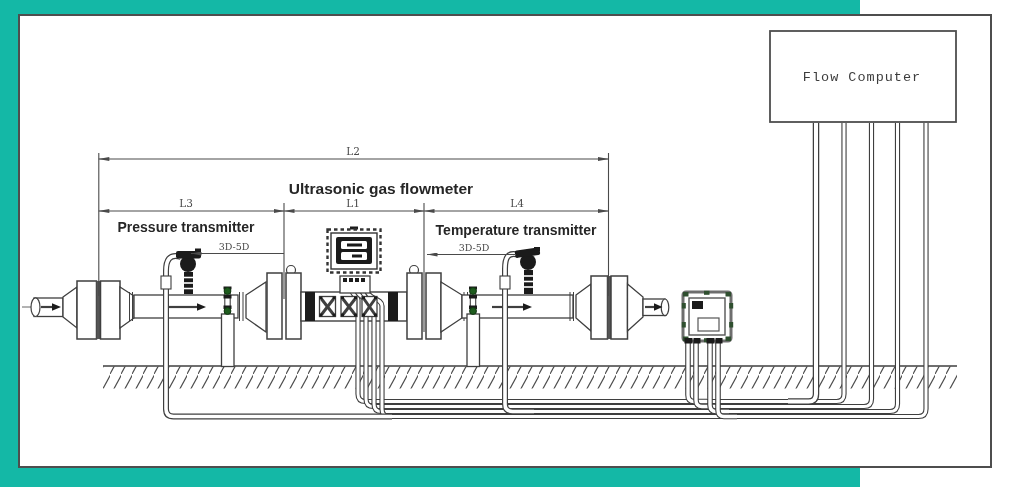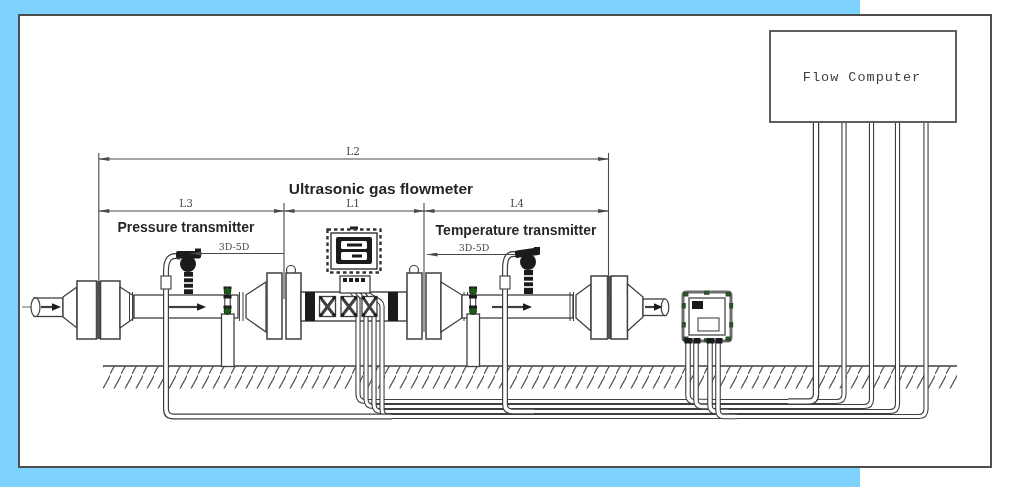--- a/index.html
+++ b/index.html
@@ -1,16 +1,16 @@
 <!DOCTYPE html>
 <html><head>
 <meta charset="utf-8">
 <style>
   html,body{margin:0;padding:0;background:#fff;}
-  .stage{position:relative;width:860px;height:487px;background:#7dd3fc;font-family:"Liberation Sans",sans-serif;}
+  .stage{position:relative;width:860px;height:487px;background:#14b8a6;font-family:"Liberation Sans",sans-serif;}
   svg{display:block}
   .ln{stroke:#3f3f3f;fill:none}
   .fw{fill:#ffffff;stroke:#3f3f3f}
   .blk{fill:#1b1b1b;stroke:none}
   .dim{stroke:#4a4a4a;stroke-width:1.1;fill:none}
   .dimtxt{font-family:"DejaVu Serif",serif;fill:#4a4a4a;font-size:10.5px;text-anchor:middle}
   .dimtxt2{font-family:"DejaVu Serif",serif;fill:#4a4a4a;font-size:9.5px;text-anchor:middle}
   .boldlab{font-family:"Liberation Sans",sans-serif;font-weight:700;fill:#262626;text-anchor:middle}
   .fctxt{font-family:"Liberation Mono",monospace;fill:#3d3d3d;font-size:13.5px;text-anchor:middle;letter-spacing:1px}
   .co{fill:none;stroke:#3f3f3f;stroke-linecap:butt}

